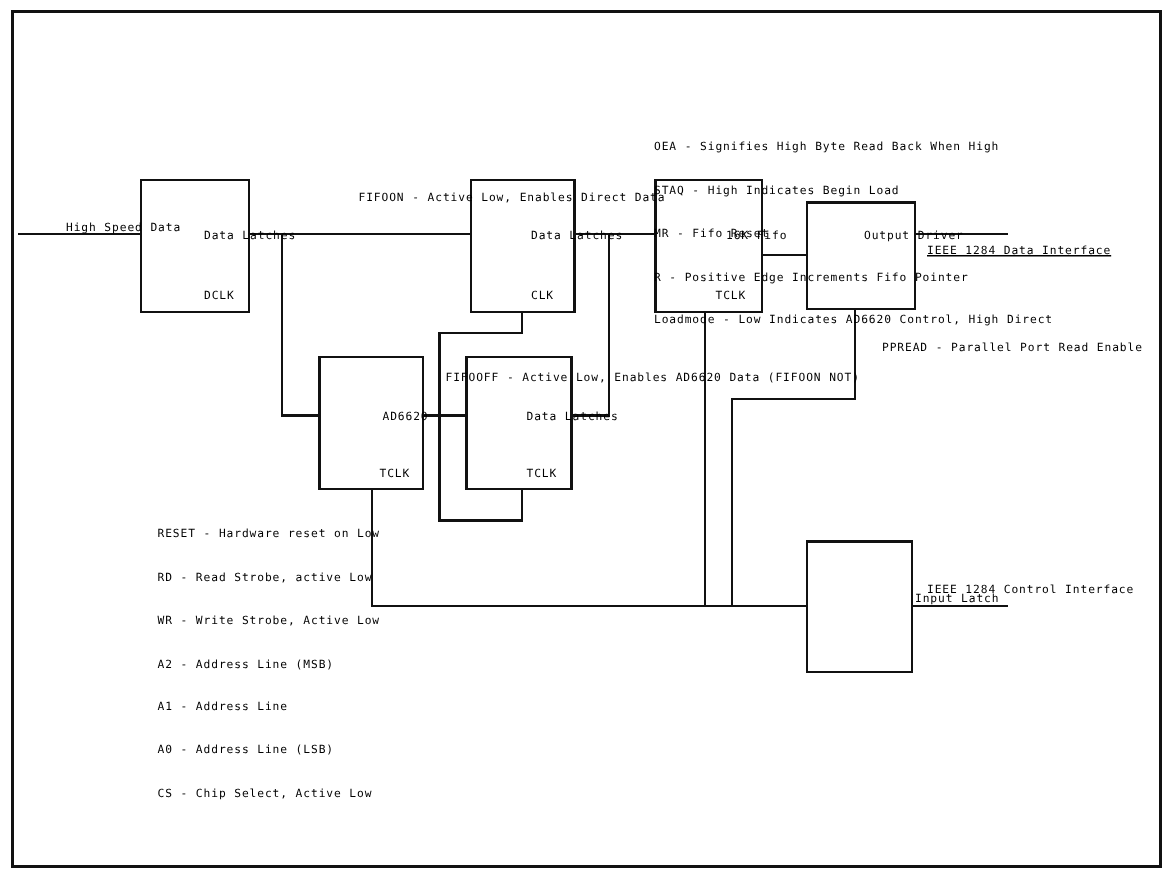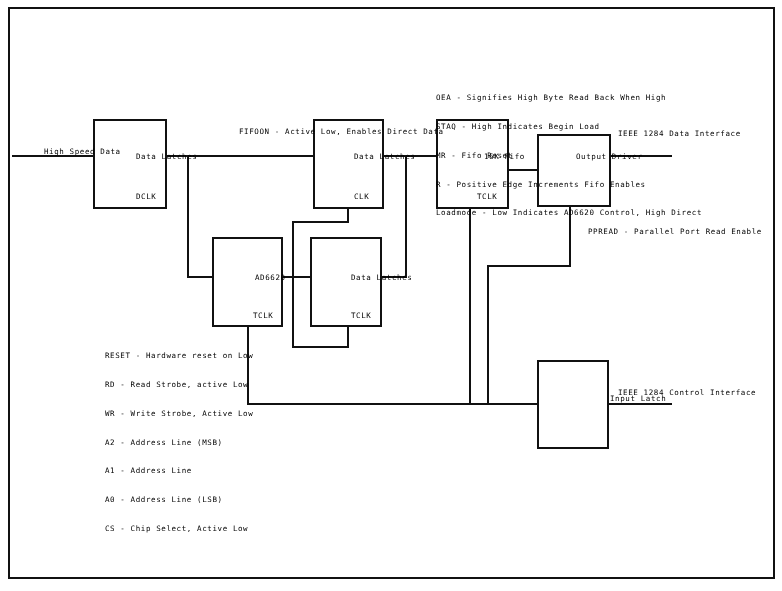--- a/index.html
+++ b/index.html
@@ -96,35 +96,38 @@
 
   <div class="blk-label" style="left:221px; top:273px;">AD6620</div>
   <div class="blk-label" style="left:219px; top:311px;">TCLK</div>
 
   <div class="blk-label" style="left:317px; top:273px;">Data Latches</div>
   <div class="blk-label" style="left:317px; top:311px;">TCLK</div>
 
   <div class="blk-label" style="left:576px; top:394px;">Input Latch</div>
 
   <div class="wlabel" style="left:10px; top:147px;padding-left:34px;">High Speed Data</div>
-  <div class="wlabel" style="left:618px; top:129px;">IEEE 1284 Data Interface</div>
+  <div class="wlabel" style="left:618px; top:162px;text-decoration:underline;">IEEE 1284 Data Interface</div>
   <div class="wlabel" style="left:618px; top:388px;">IEEE 1284 Control Interface</div>
 
   <div class="ann" style="left:436px; top:74px;">
     <div>OEA - Signifies High Byte Read Back When High</div>
     <div>STAQ - High Indicates Begin Load</div>
     <div>MR - Fifo Reset</div>
-    <div>R - Positive Edge Increments Fifo Enables</div>
+    <div>R - Positive Edge Increments Fifo Pointer</div>
     <div>Loadmode - Low Indicates AD6620 Control, High Direct</div>
   </div>
 
   <div class="ann" style="left:239px; top:108px;">
     <div>FIFOON - Active Low, Enables Direct Data</div>
   </div>
 
+  <div class="ann" style="left:297px; top:228px;">
+    <div>FIFOOFF - Active Low, Enables AD6620 Data (FIFOON NOT)</div>
+  </div>
 
   <div class="ann" style="left:576px; top:208px;margin-left:12px;">
     <div>PPREAD - Parallel Port Read Enable</div>
   </div>
 
   <div class="ann" style="left:105px; top:332px;">
     <div>RESET - Hardware reset on Low</div>
     <div>RD - Read Strobe, active Low</div>
     <div>WR - Write Strobe, Active Low</div>
     <div>A2 - Address Line (MSB)</div>

